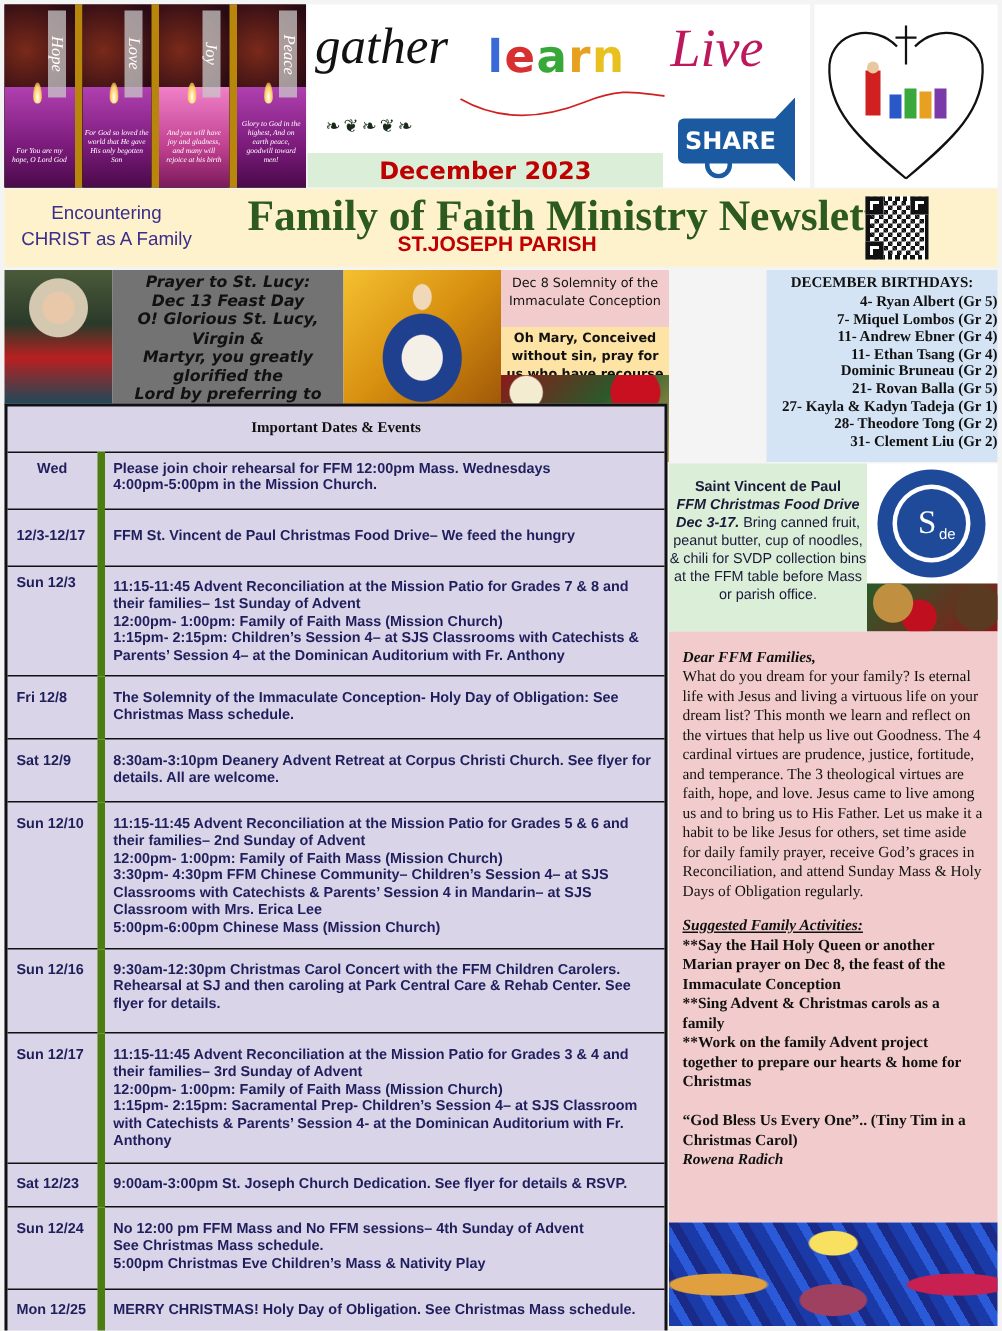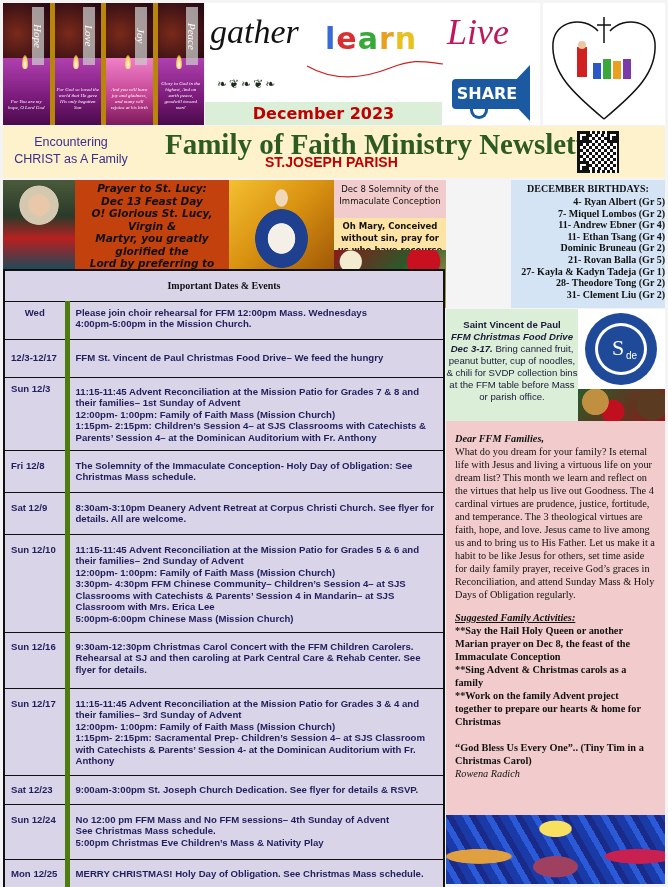--- a/index.html
+++ b/index.html
@@ -38,21 +38,21 @@
     repeating-linear-gradient(90deg, #111 0 3px, #fff 3px 5px), #fff; background-blend-mode: normal; }
   #qr .fp { position: absolute; width: 12px; height: 12px; border: 3px solid #111; background: #fff; }
   #qr .fp::after { content: ""; position: absolute; left: 2px; top: 2px; width: 4px; height: 4px; background: #111; }
   #qr .mid { position: absolute; left: 3px; top: 3px; right: 3px; bottom: 3px; background:
     linear-gradient(45deg, #111 25%, transparent 25%, transparent 75%, #111 75%),
     linear-gradient(45deg, #111 25%, #fff 25%, #fff 75%, #111 75%);
     background-size: 6px 6px; background-position: 0 0, 3px 3px; }
 
   
   #lucy-img { left: 3px; top: 180px; width: 72px; height: 90px; background: radial-gradient(circle at 50% 28%, #e8c8a8 0 14%, #d4c8b0 15% 26%, transparent 27%), linear-gradient(180deg, #4a5a3a 0%, #2a3a2a 40%, #b82020 65%, #1a4a5a 100%); }
-  #lucy-prayer { left: 75px; top: 180px; width: 154px; height: 90px; background: #c2410c; text-align: center; font-style: italic; font-weight: bold; font-size: 10.5px; line-height: 12.5px; padding-top: 2px; color: #111; font-family: "DejaVu Sans", sans-serif; }
+  #lucy-prayer { left: 75px; top: 180px; width: 154px; height: 90px; background: #737373; text-align: center; font-style: italic; font-weight: bold; font-size: 10.5px; line-height: 12.5px; padding-top: 2px; color: #111; font-family: "DejaVu Sans", sans-serif; }
   #mary-img { left: 229px; top: 180px; width: 105px; height: 90px; background: radial-gradient(ellipse at 50% 20%, #f0d8b8 0 8%, transparent 9%), radial-gradient(ellipse at 50% 65%, #f4f0e8 0 18%, #1f3f8f 19% 35%, transparent 36%), linear-gradient(135deg, #f4c030 0%, #d89010 50%, #a05808 100%); }
   #immaculate { left: 334px; top: 180px; width: 112px; height: 70px; }
   #immaculate .head { height: 38px; background: #f2cccc; font-size: 8.5px; text-align: center; padding: 3px 4px; line-height: 12px; font-family: "DejaVu Sans", sans-serif; color: #111; }
   #immaculate .prayer { height: 32px; background: #fee4a4; font-size: 8.5px; text-align: center; padding: 2px 3px; line-height: 12px; font-weight: bold; font-family: "DejaVu Sans", sans-serif; color: #111; }
   #flowers { left: 334px; top: 250px; width: 112px; height: 58px; background: radial-gradient(circle at 15% 20%, #f4ecd0 0 10%, transparent 11%), radial-gradient(circle at 80% 20%, #c81020 0 16%, transparent 17%), radial-gradient(circle at 50% 60%, #b8202a 0 18%, transparent 19%), radial-gradient(circle at 85% 70%, #8a5a30 0 14%, transparent 15%), linear-gradient(135deg, #8a1a1a, #2a5a2a 50%, #c0a050); }
   #birthdays { left: 511px; top: 180px; width: 154px; height: 128px; background: #d4e4f4; text-align: center; font-family: "Liberation Serif", serif; font-weight: bold; color: #111; }
   #birthdays .hdr { font-size: 10px; margin-top: 2px; line-height: 14px; }
   #birthdays .item { font-size: 10px; line-height: 11.6px; text-align: right; }
 
   
@@ -66,21 +66,21 @@
 
   
   #svdp-text { left: 446px; top: 309px; width: 132px; height: 112px; background: #dbeed7; text-align: center; font-size: 9.6px; line-height: 12px; color: #1a1a3a; padding-top: 10px; }
   #svdp-logo { left: 578px; top: 309px; width: 87px; height: 80px; background: #fff; }
   #svdp-flowers { left: 578px; top: 389px; width: 87px; height: 32px; background: radial-gradient(circle at 20% 40%, #c09040 0 18%, transparent 19%), radial-gradient(circle at 40% 70%, #c01020 0 20%, transparent 21%), radial-gradient(circle at 85% 50%, #5a3a20 0 20%, transparent 21%), linear-gradient(135deg, #2a5a2a, #8a1a1a); }
   #letter { left: 446px; top: 421px; width: 219px; height: 394px; background: #f2cccc; padding: 11px 9px; font-family: "Liberation Serif", serif; font-size: 10.3px; line-height: 13px; color: #111; }
   #letter .greeting { font-weight: bold; font-style: italic; }
   #letter .acts-hdr { font-weight: bold; font-style: italic; text-decoration: underline; margin-top: 10px; }
   #letter .act { font-weight: bold; }
   #letter .quote { font-weight: bold; margin-top: 13px; }
-  #letter .sig { font-weight: normal; font-style: italic; }
+  #letter .sig { font-weight: bold; font-style: italic; }
   #nativity { left: 446px; top: 815px; width: 219px; height: 69px; background: radial-gradient(ellipse at 50% 20%, #f8e060 0 10%, transparent 11%), radial-gradient(ellipse at 15% 60%, #e0a040 0 12%, transparent 13%), radial-gradient(ellipse at 50% 75%, #a04060 0 14%, transparent 15%), radial-gradient(ellipse at 88% 60%, #c82050 0 12%, transparent 13%), repeating-linear-gradient(60deg, #1a3aa8 0 8px, #2a5ad8 8px 14px, #1a2a88 14px 20px); }
 </style>
 </head>
 <body>
 
 <div id="candles" class="abs">
   <div class="candle">
     <div class="wax"></div>
     <div class="flame"></div>
     <div class="vlabel">Hope</div>

